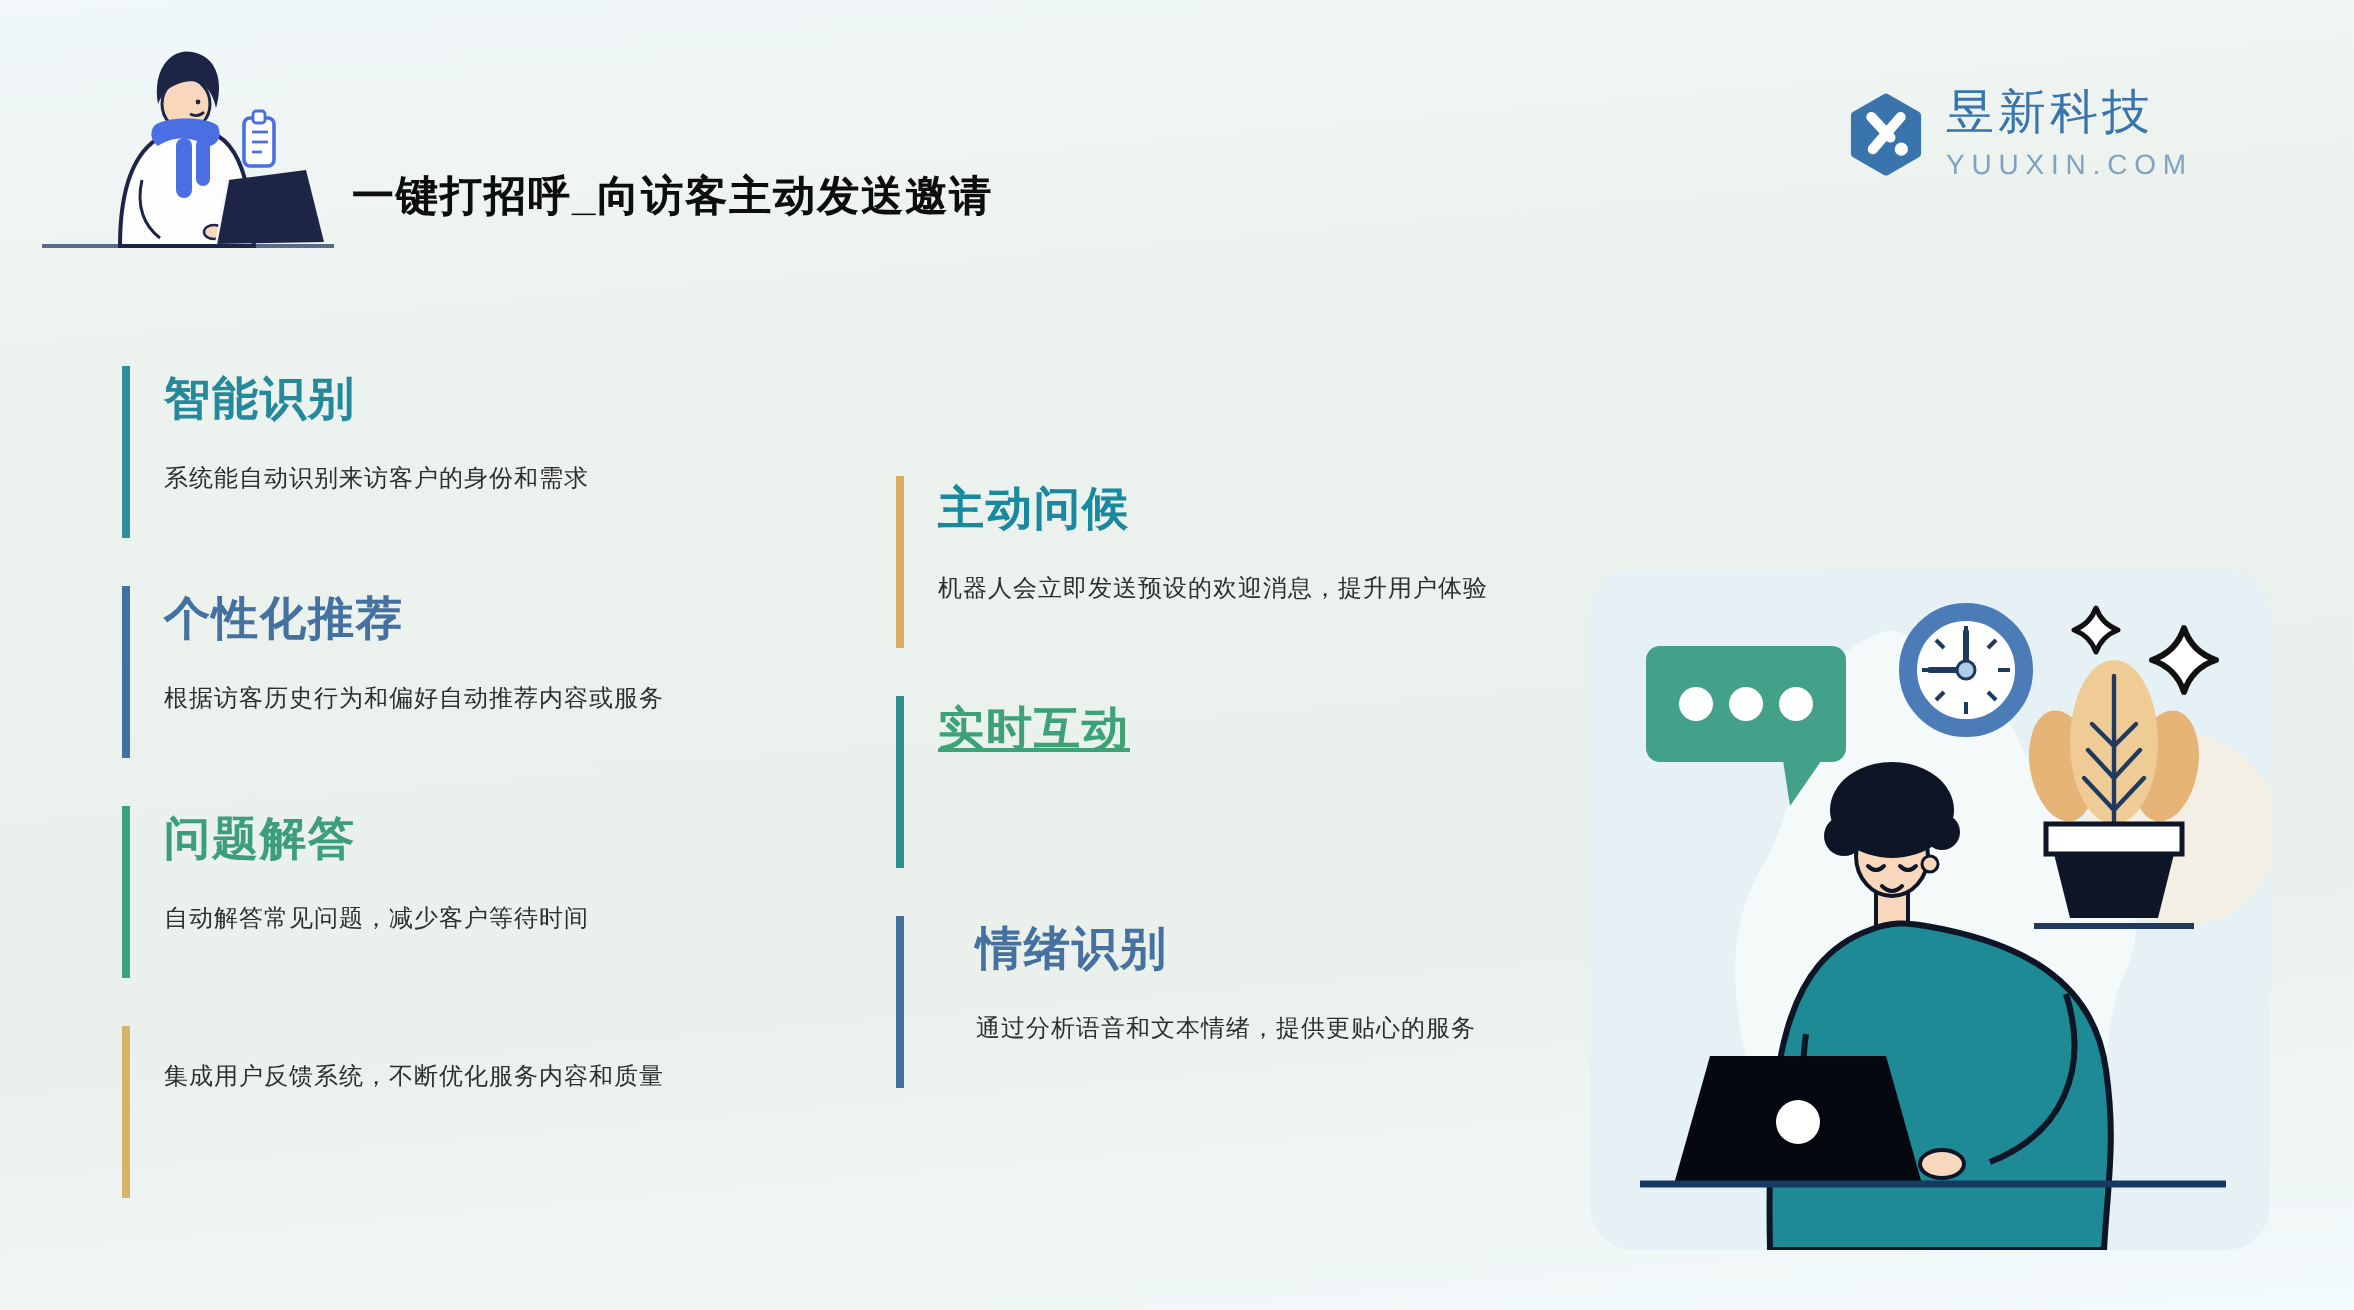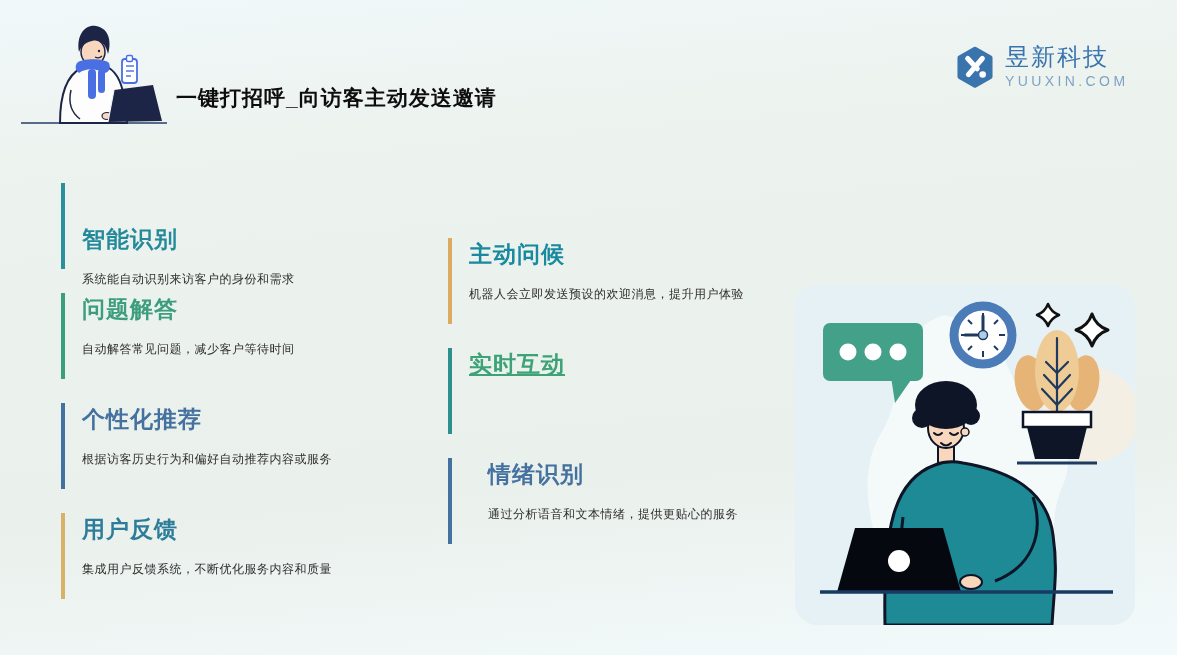--- a/index.html
+++ b/index.html
@@ -9,21 +9,21 @@
     overflow:hidden;
     background:linear-gradient(175deg,#f1f8fa 0%,#ecf2ed 25%,#eaf0eb 70%,#f3fafc 100%);
     font-family:"Liberation Sans","DejaVu Sans",sans-serif;
   }
   .page-title{
     position:absolute;left:176px;top:84px;
     font-size:21px;font-weight:900;color:#0d0d0d;letter-spacing:1px;
     margin:0;white-space:nowrap;
   }
   .hero-illus{position:absolute;left:18px;top:10px;width:152px;height:122px;}
-  .logo{position:absolute;left:956px;top:44px;display:flex;align-items:flex-start;gap:11px;}
+  .logo{position:absolute;left:924px;top:44px;display:flex;align-items:center;gap:11px;}
   .logo-mark{width:38px;height:44px;margin-top:2px;}
   .logo-cn{font-size:24px;letter-spacing:2px;font-weight:400;line-height:1.1;}
   .logo-en{font-size:14px;letter-spacing:3.4px;margin-top:3px;}
   .feature-col{position:absolute;}
   .col-left{left:61px;top:183px;width:382px;}
   .col-mid{left:448px;top:238px;width:384px;}
   .feature{
     border-left:4px solid #888;
     padding:1px 0 0 17px;
     height:86px;margin-bottom:24px;
@@ -83,33 +83,32 @@
       <circle cx="36.5" cy="39" r="4.5" fill="#ffffff"></circle>
     </svg>
     <div>
       <div class="logo-cn" style="color: rgb(58, 116, 173);">昱新科技</div>
       <div class="logo-en" style="color: rgb(127, 163, 196);">YUUXIN.COM</div>
     </div>
   </div>
 
   <div class="feature-col col-left">
     <div class="feature" style="border-left-color: rgb(44, 143, 155);">
-      <h3 style="color: rgb(35, 137, 155); margin-top: 40px;">智能识别</h3>
+      <h3 style="color: rgb(35, 137, 155);">智能识别</h3>
       <p>系统能自动识别来访客户的身份和需求</p>
+    </div>
+    <div class="feature" style="border-left-color: rgb(68, 113, 159);">
+      <h3 style="color: rgb(68, 113, 159);">个性化推荐</h3>
+      <p>根据访客历史行为和偏好自动推荐内容或服务</p>
     </div>
     <div class="feature" style="border-left-color: rgb(60, 157, 127);">
       <h3 style="color: rgb(60, 157, 127);">问题解答</h3>
       <p>自动解答常见问题，减少客户等待时间</p>
     </div>
-    <div class="feature" style="border-left-color: rgb(68, 113, 159);">
-      <h3 style="color: rgb(68, 113, 159);">个性化推荐</h3>
-      <p>根据访客历史行为和偏好自动推荐内容或服务</p>
-    </div>
     <div class="feature" style="border-left-color: rgb(217, 178, 106);">
-      <h3 style="color: rgb(45, 125, 154);">用户反馈</h3>
       <p>集成用户反馈系统，不断优化服务内容和质量</p>
     </div>
   </div>
 
   <div class="feature-col col-mid">
     <div class="feature" style="border-left-color: rgb(220, 171, 96);">
       <h3 style="color: rgb(24, 137, 158);">主动问候</h3>
       <p>机器人会立即发送预设的欢迎消息，提升用户体验</p>
     </div>
     <div class="feature" style="border-left-color: rgb(46, 143, 143);">

